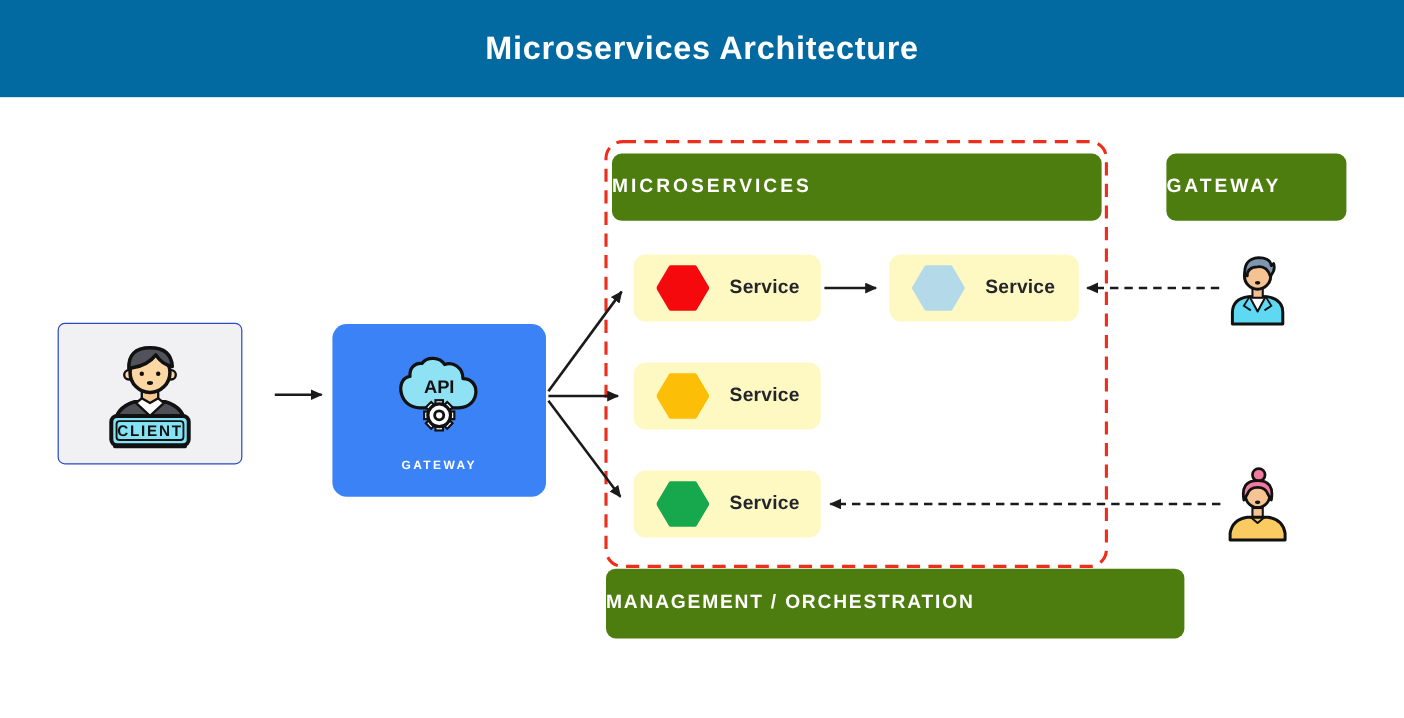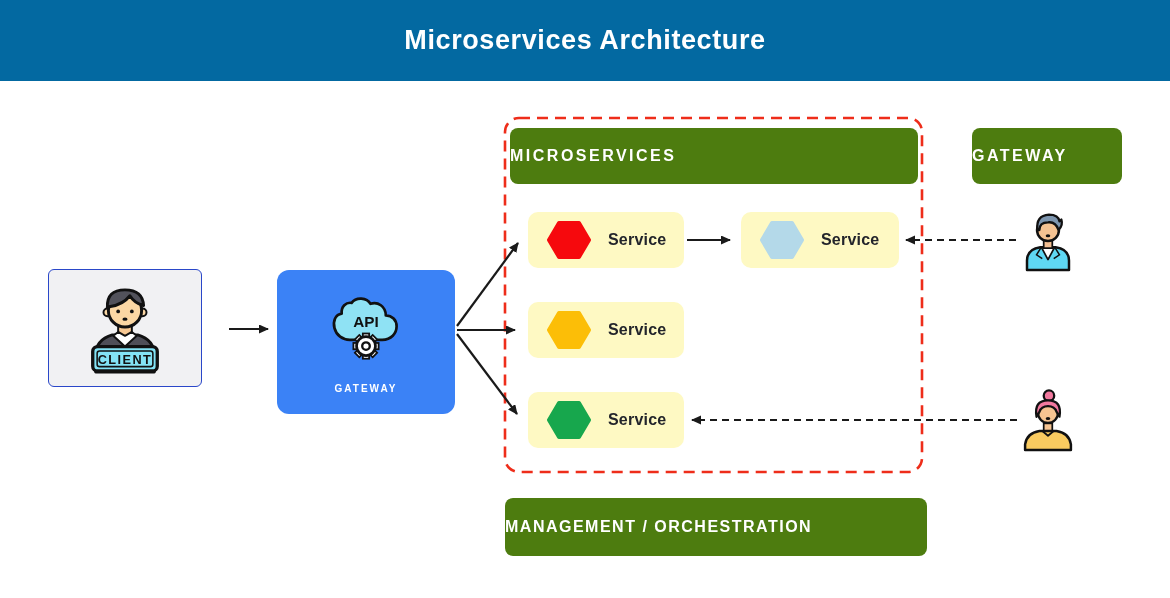--- a/index.html
+++ b/index.html
@@ -47,21 +47,21 @@
   
   .red-pill {
     position: absolute;
     background: #4d7c0f;
     border-radius: 8px;
     display: flex; align-items: center; justify-content: flex-start;
     color: #ffffff; font-weight: 800; font-size: 16px; letter-spacing: 2.5px;
   }
   .ms-header   { left: 510px; top: 128px; width: 408px; height: 56px; }
   .devops-pill { left: 972px; top: 128px; width: 150px; height: 56px; }
-  .mgmt-pill   { left: 505px; top: 498px; width: 422px; height: 58px; letter-spacing: 1.5px; }
+  .mgmt-pill   { left: 505px; top: 474px; width: 482px; height: 58px; letter-spacing: 1.5px; }
   
   .service-box {
     position: absolute;
     height: 56px;
     background: #fef9c3;
     border-radius: 10px;
     display: flex; align-items: center;
     padding-left: 19px; gap: 17px;
   }
   .service-box .svc-label {

